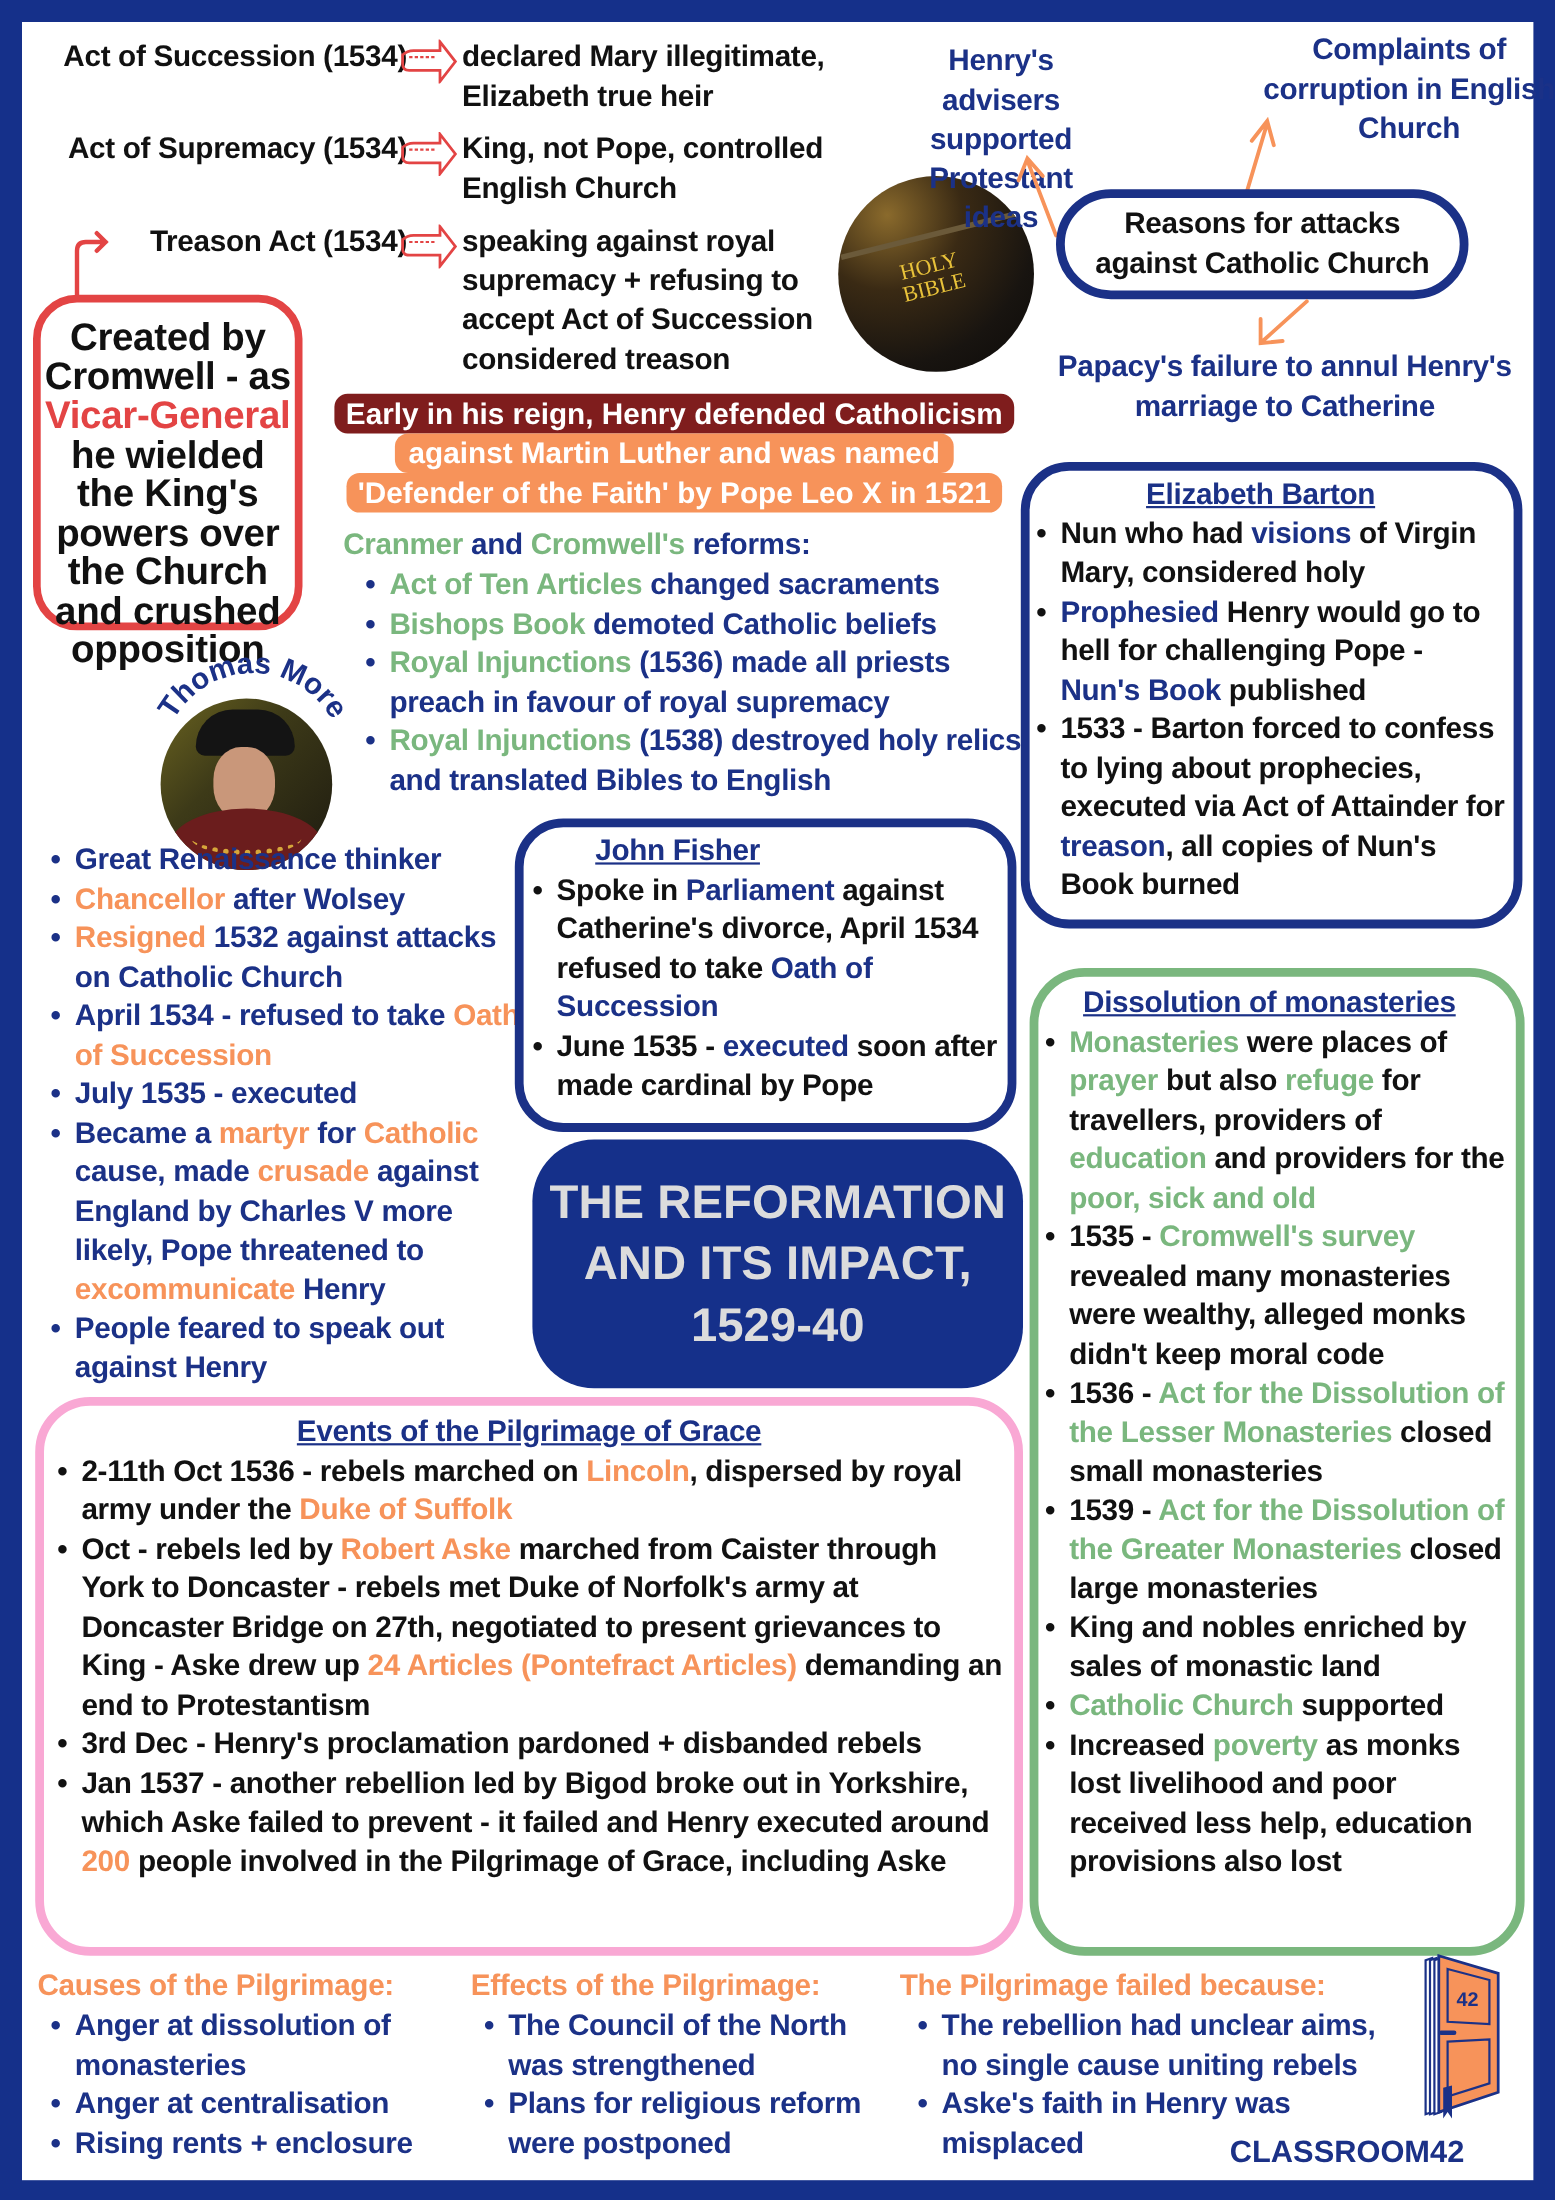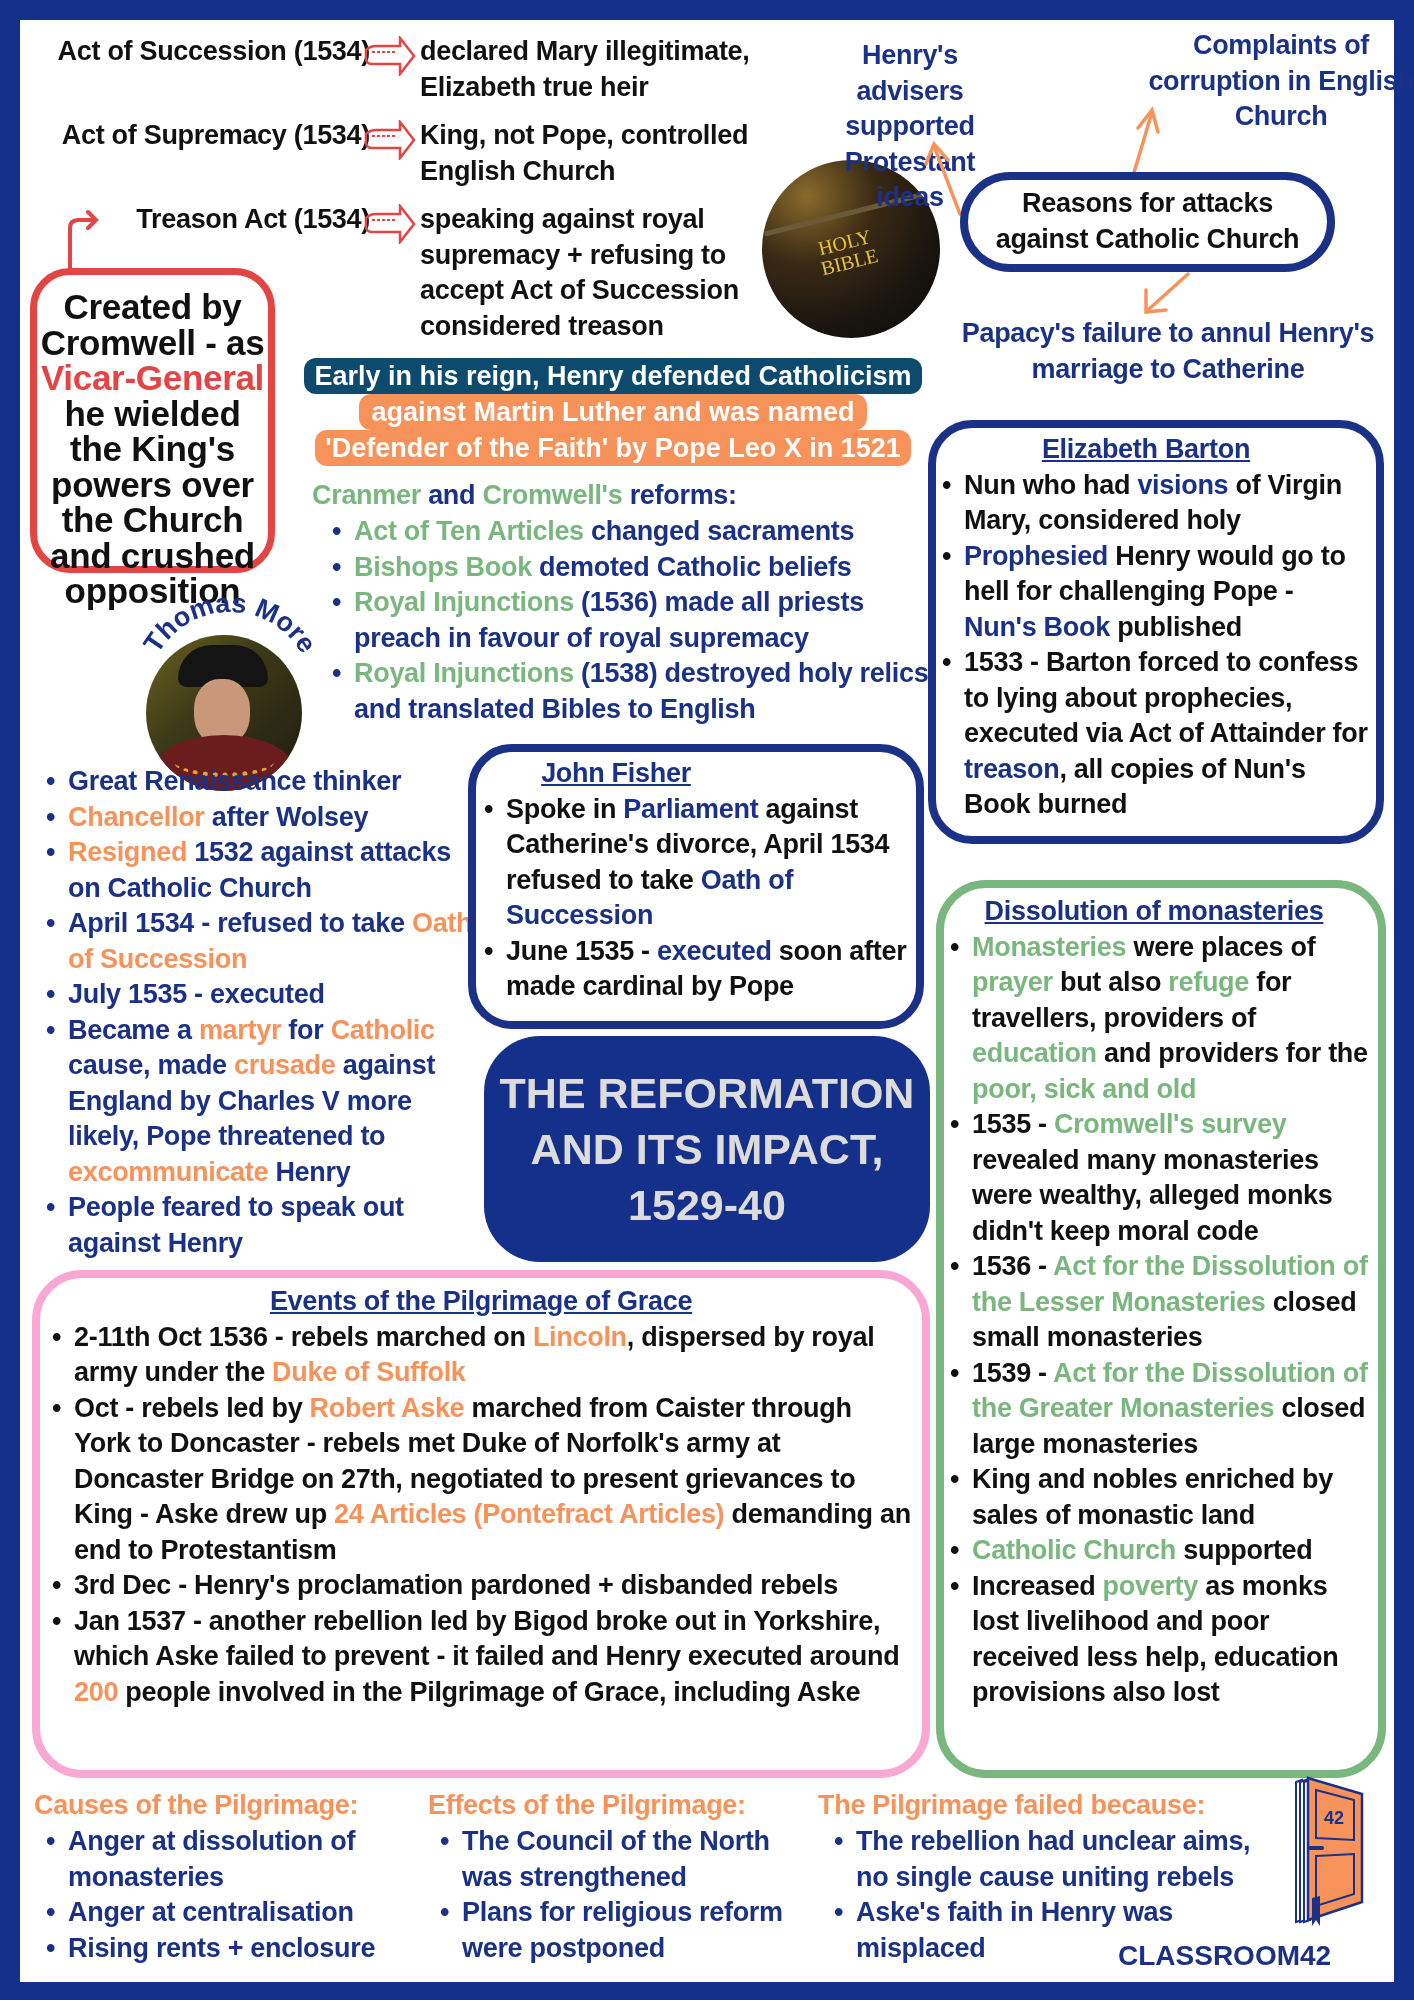--- a/index.html
+++ b/index.html
@@ -86,21 +86,21 @@
     <div class="txt blk" style="text-align:center; padding:6px 20px 0;">Reasons for attacks against Catholic Church</div>
   </div>
 
   <svg class="abs" style="left:1118px; top:250px;" width="60" height="50" viewBox="0 0 60 50">
       <path d="M50 4 L10 40 M8 20 L8 42 L28 40" fill="none" stroke="#f7935a" stroke-width="3.5" stroke-linecap="round"></path>
     </svg>
 
   <div class="abs txt nv" style="left:938px; top:296px; width:420px; text-align:center;">Papacy's failure to annul Henry's marriage to Catherine</div>
 
   <div class="abs" style="left:268px; top:338px; width:650px; text-align:center;">
-    <div style="display:inline-block; background:#0c4a6e; color:#fff; font-weight:bold; font-size:27px; line-height:36px; padding:0 10px; border-radius:12px;">Early in his reign, Henry defended Catholicism</div><br>
+    <div style="display:inline-block; background:#7f1d1d; color:#fff; font-weight:bold; font-size:27px; line-height:36px; padding:0 10px; border-radius:12px;">Early in his reign, Henry defended Catholicism</div><br>
     <div style="display:inline-block; background:#f7935a; color:#fff; font-weight:bold; font-size:27px; line-height:36px; padding:0 12px; border-radius:12px;">against Martin Luther and was named</div><br>
     <div style="display:inline-block; background:#f7935a; color:#fff; font-weight:bold; font-size:27px; line-height:36px; padding:0 10px; border-radius:12px;">'Defender of the Faith' by Pope Leo X in 1521</div>
   </div>
 
   <div class="abs txt" style="left:292px; top:458px; width:640px;">
     <span class="gr">Cranmer</span><span class="nv"> and </span><span class="gr">Cromwell's</span><span class="nv"> reforms:</span>
   </div>
   <ul class="abs b txt nv" style="left:306px; top:494px; width:610px;">
     <li><span class="gr">Act of Ten Articles</span><span> changed sacraments</span></li>
     <li><span class="gr">Bishops Book</span><span> demoted Catholic beliefs</span></li>

